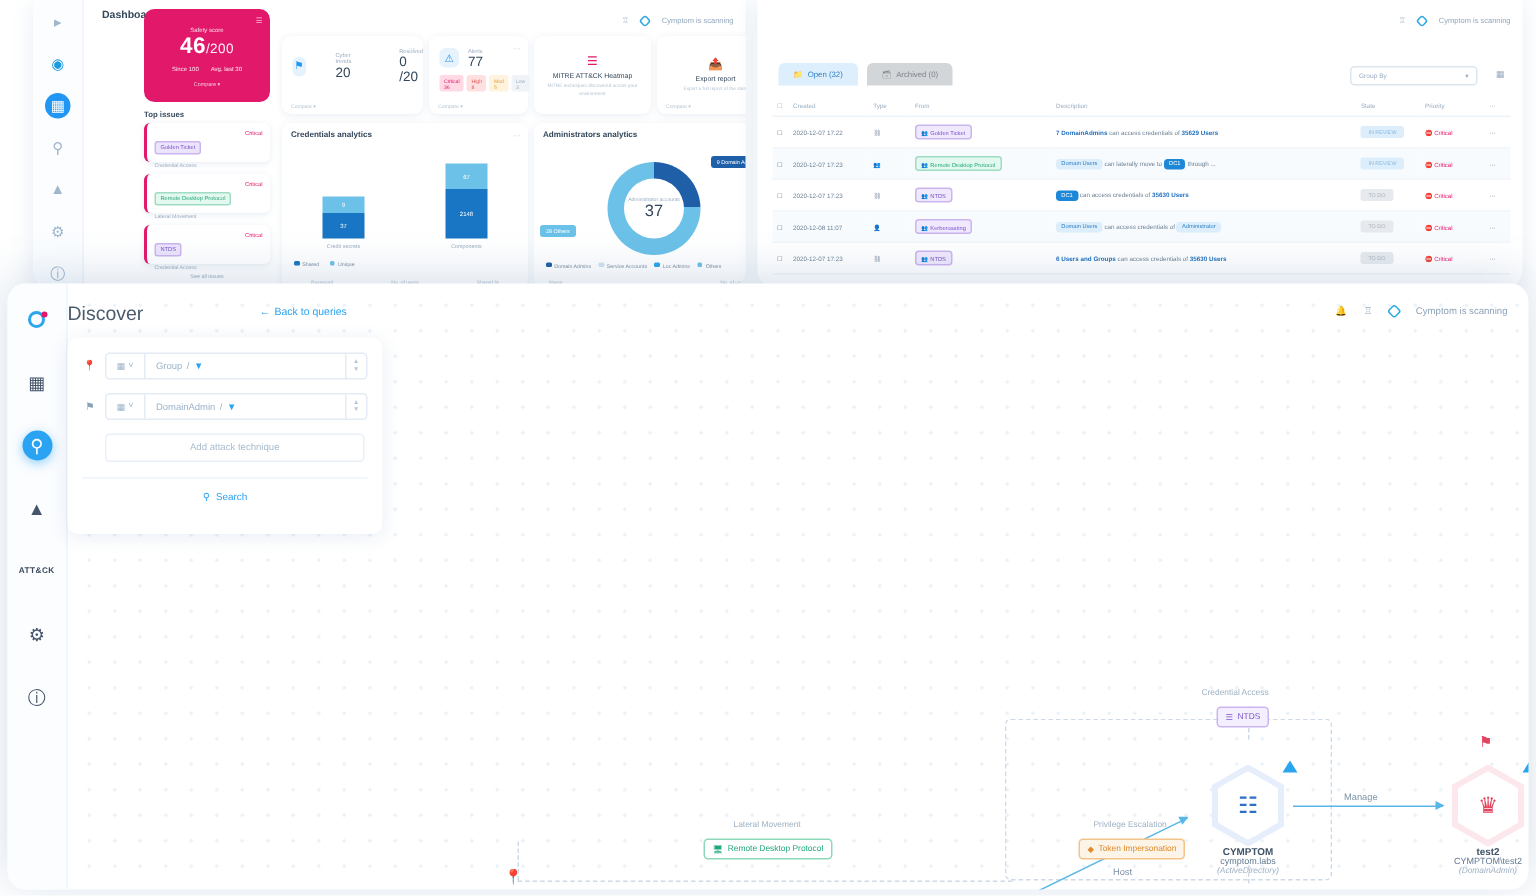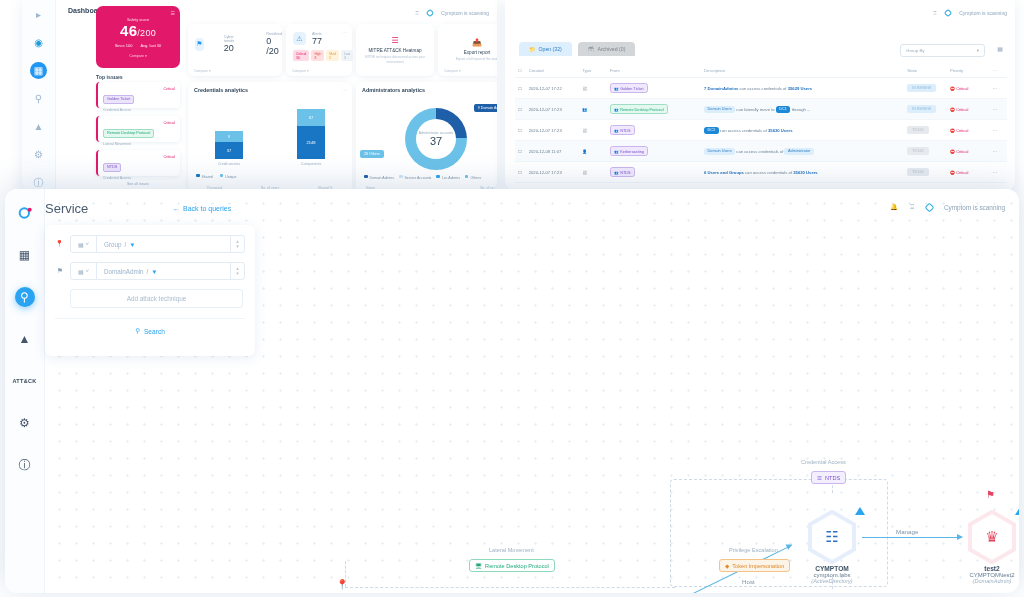--- a/index.html
+++ b/index.html
@@ -519,21 +519,21 @@
       <div class="node" style="left:787px;top:487px;">
         
         
         
         
         
       </div>
     </div>
 
     <div class="disc-title" style="left:0;padding-left:0;">
-      <span style="position:absolute;left:0;white-space:nowrap;">Service</span>
+      <span style="position:absolute;left:0;white-space:nowrap;">Discover</span>
     </div>
     <div class="back-q">
       <span>←</span>
       <span>Back to queries</span>
     </div>
     <div class="disc-head-right">
       <span>🔔</span>
       <span>♖</span>
       <span class="scan-dot" style="width:7px;height:7px;"></span>
       <span>Cymptom is scanning</span>

